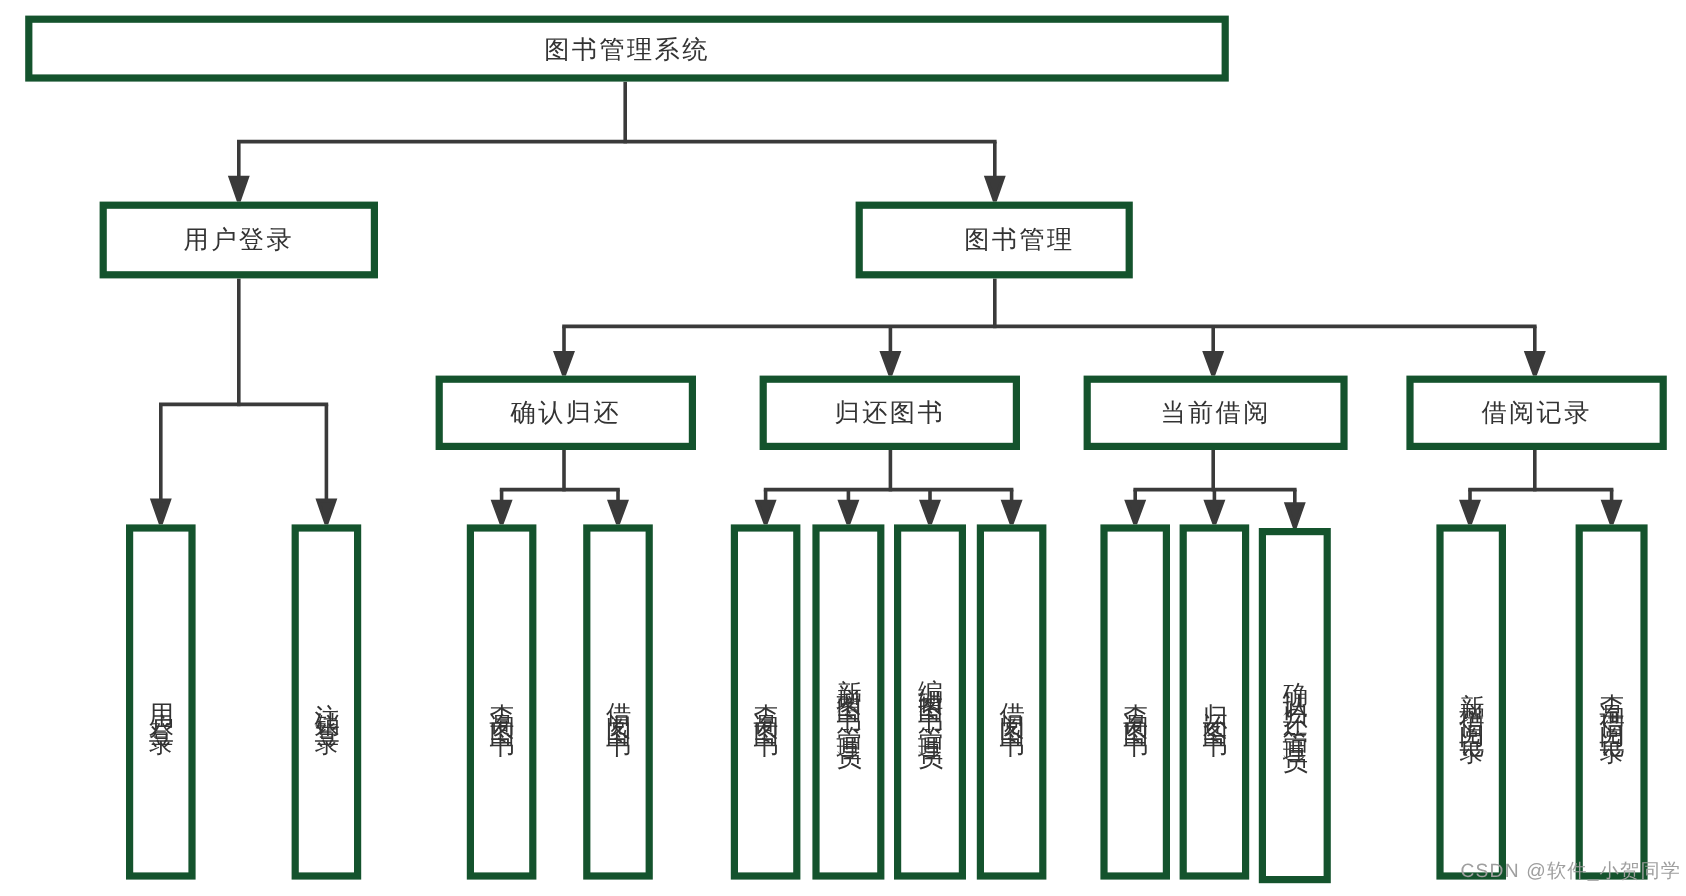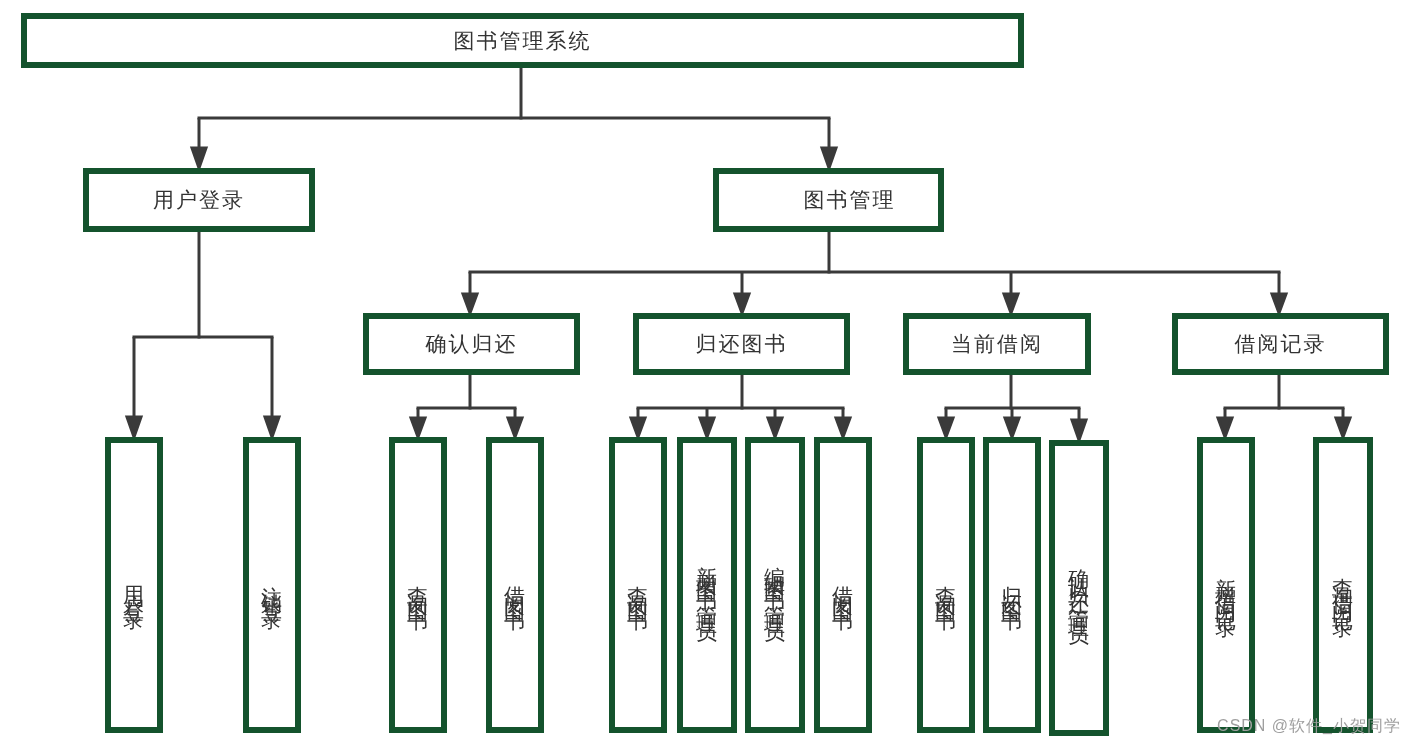--- a/index.html
+++ b/index.html
@@ -136,21 +136,21 @@
     </g>
   </svg>
 
   <div class="node h-node" style="left:21px;top:13px;width:1003px;height:55px;">图书管理系统</div>
 
   <div class="node h-node" style="left:83px;top:168px;width:232px;height:64px;">用户登录</div>
   <div class="node h-node" style="left:713px;top:168px;width:231px;height:64px;padding-left:42px;">图书管理</div>
 
   <div class="node h-node" style="left:363px;top:313px;width:217px;height:62px;">确认归还</div>
   <div class="node h-node" style="left:633px;top:313px;width:217px;height:62px;">归还图书</div>
-  <div class="node h-node" style="left:903px;top:313px;width:188px;height:62px;">当前借阅</div>
+  <div class="node h-node" style="left:903px;top:313px;width:220px;height:62px;">当前借阅</div>
   <div class="node h-node" style="left:1172px;top:313px;width:217px;height:62px;">借阅记录</div>
 
   <div class="node v-node" style="left:105px;top:437px;width:58px;height:296px;">
     <span class="v-text">用户登录</span>
   </div>
   <div class="node v-node" style="left:243px;top:437px;width:58px;height:296px;">
     <span class="v-text">注销登录</span>
   </div>
 
   <div class="node v-node" style="left:389px;top:437px;width:58px;height:296px;">

